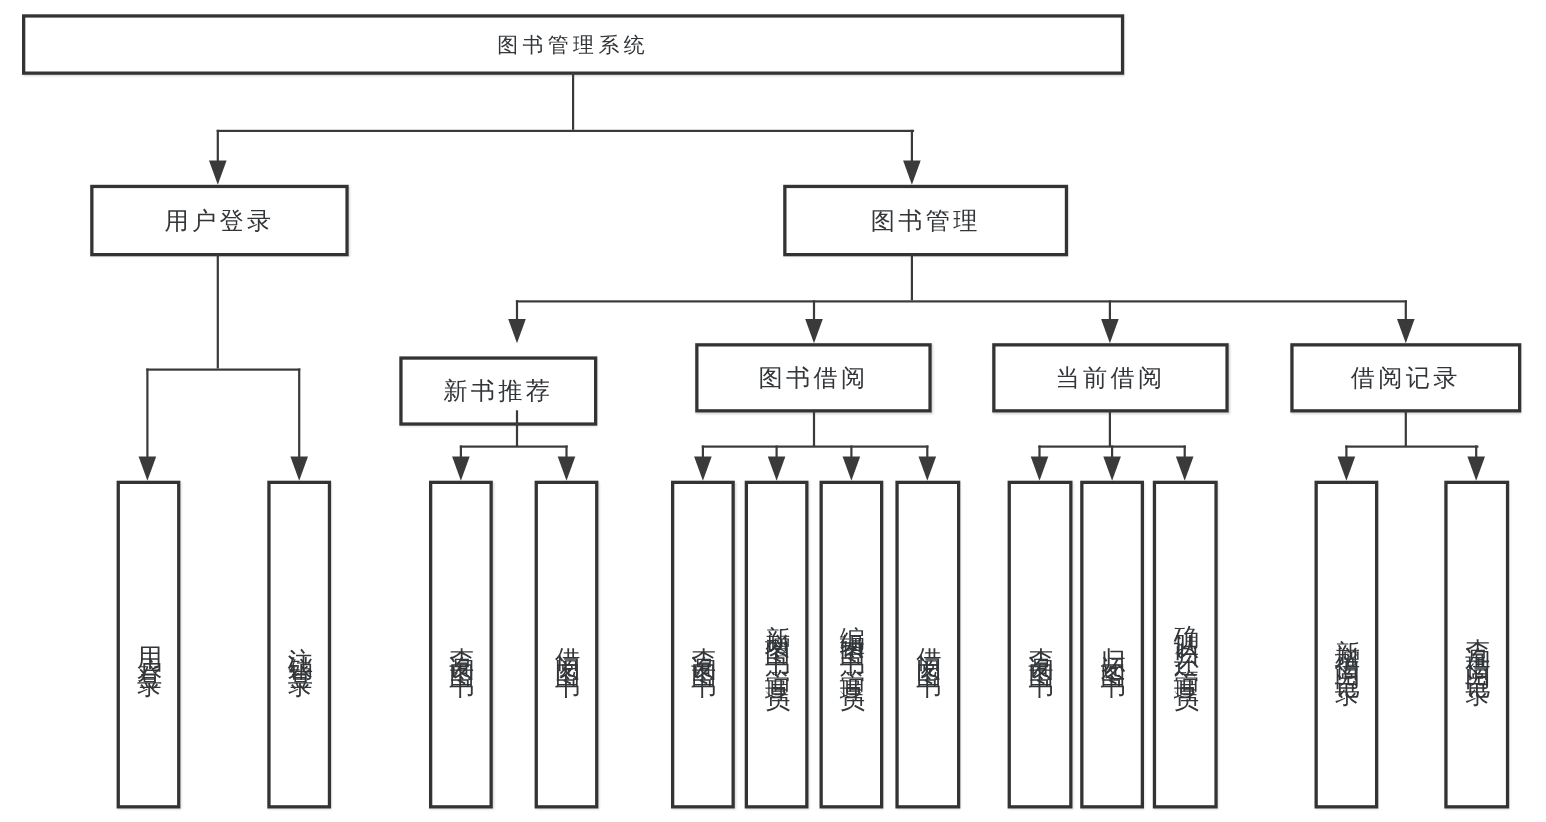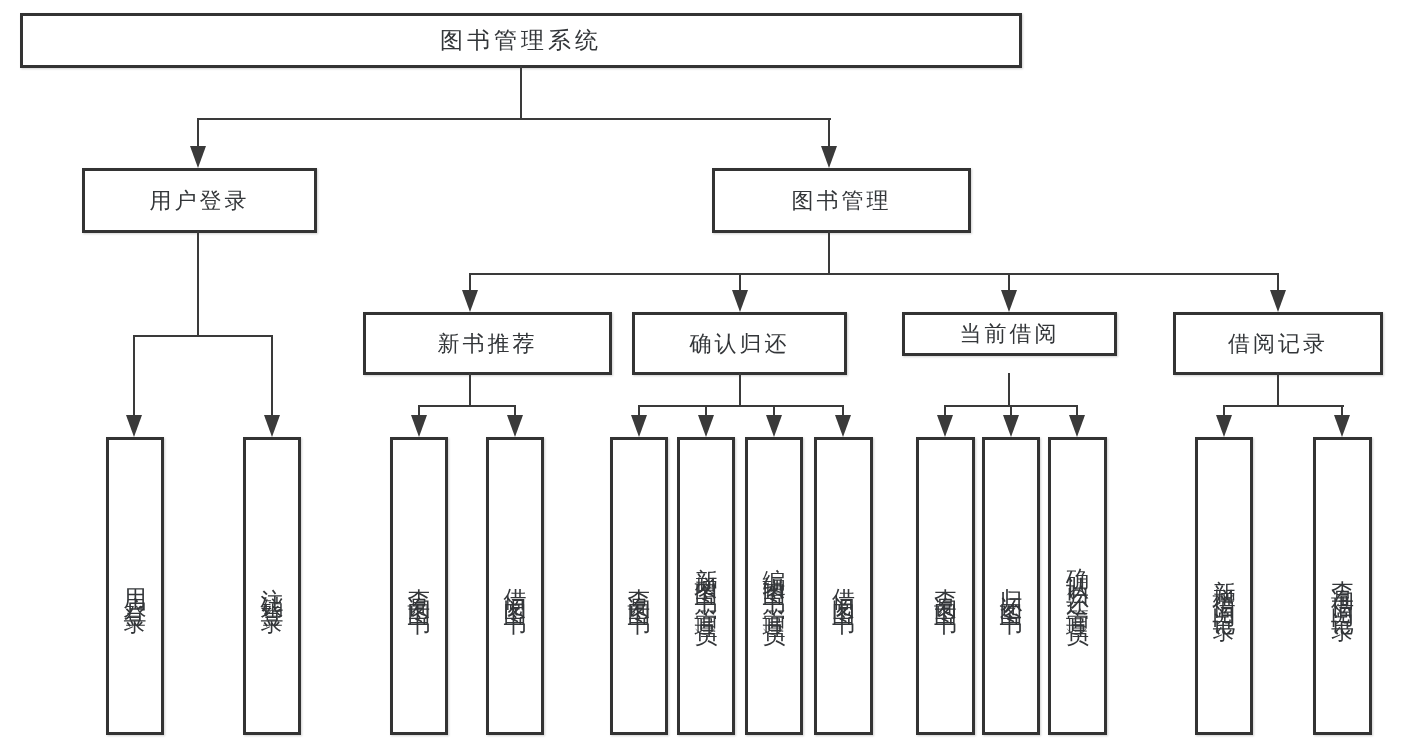--- a/index.html
+++ b/index.html
@@ -21,21 +21,21 @@
     align-items: center;
     justify-content: center;
     box-shadow: 1px 1px 2px rgba(0,0,0,0.18);
   }
   .lbl {
     color: #333639;
     font-size: 22px;
     letter-spacing: 3px;
     white-space: nowrap;
   }
-  #b-root .lbl { font-size: 23px; letter-spacing: 4px; }
+  #b-root .lbl { font-size: 19px; letter-spacing: 4px; }
   .leaf { top: 437px; height: 298px; }
   .vtext {
     writing-mode: vertical-rl;
     text-orientation: mixed;
     color: #333639;
     font-size: 23px;
     letter-spacing: 8px;
     line-height: 1;
     white-space: nowrap;
   }
@@ -45,23 +45,23 @@
   .arrow {
     position: absolute; width: 0; height: 0;
     border-left: 8px solid transparent;
     border-right: 8px solid transparent;
     border-top: 22px solid #3a3a3a;
   }
   
   #b-root      { left: 20px;   top: 13px;  width: 1002px; height: 55px; }
   #b-login     { left: 82px;   top: 168px; width: 235px;  height: 65px; }
   #b-mgmt      { left: 712px;  top: 168px; width: 259px;  height: 65px; }
-  #b-newrec    { left: 363px;  top: 312px; width: 249px;  height: 63px; align-items: center; }
+  #b-newrec    { left: 363px;  top: 324px; width: 180px;  height: 63px; align-items: center; }
   #b-borrow    { left: 632px;  top: 312px; width: 215px;  height: 63px; }
-  #b-current   { left: 902px;  top: 312px; width: 215px;  height: 44px; }
+  #b-current   { left: 902px;  top: 312px; width: 215px;  height: 63px; }
   #b-records   { left: 1173px; top: 312px; width: 210px;  height: 63px; }
   #lf-login    { left: 106px;  width: 58px; }
   #lf-logout   { left: 243px;  width: 58px; }
   #lf-q1       { left: 390px;  width: 58px; }
   #lf-b1       { left: 486px;  width: 58px; }
   #lf-q2       { left: 610px;  width: 58px; }
   #lf-add      { left: 677px;  width: 58px; }
   #lf-edit     { left: 745px;  width: 58px; }
   #lf-b2       { left: 814px;  width: 59px; }
   #lf-q3       { left: 916px;  width: 59px; }
@@ -163,21 +163,21 @@
   <div class="vl" id="c-s3d"></div>
   <div class="arrow" id="a-newrec"></div>
   <div class="arrow" id="a-borrow"></div>
   <div class="arrow" id="a-current"></div>
   <div class="arrow" id="a-records"></div>
 
   <div class="box" id="b-newrec">
     <span class="lbl">新书推荐</span>
   </div>
   <div class="box" id="b-borrow">
-    <span class="lbl">确认归还</span>
+    <span class="lbl">图书借阅</span>
   </div>
   <div class="box" id="b-current">
     <span class="lbl">当前借阅</span>
   </div>
   <div class="box" id="b-records">
     <span class="lbl">借阅记录</span>
   </div>
 
   <div class="vl" id="c-newrec-stem"></div>
   <div class="hl" id="c-split4a"></div>

